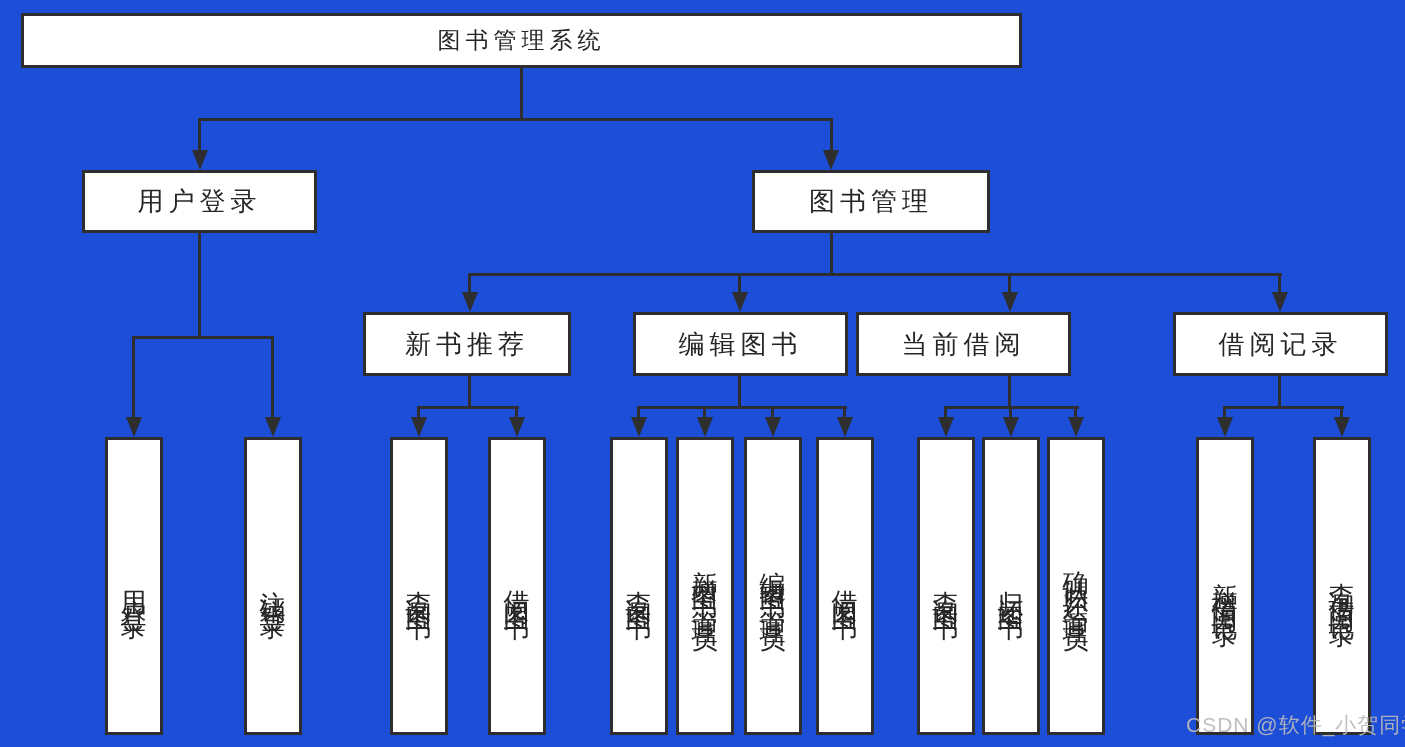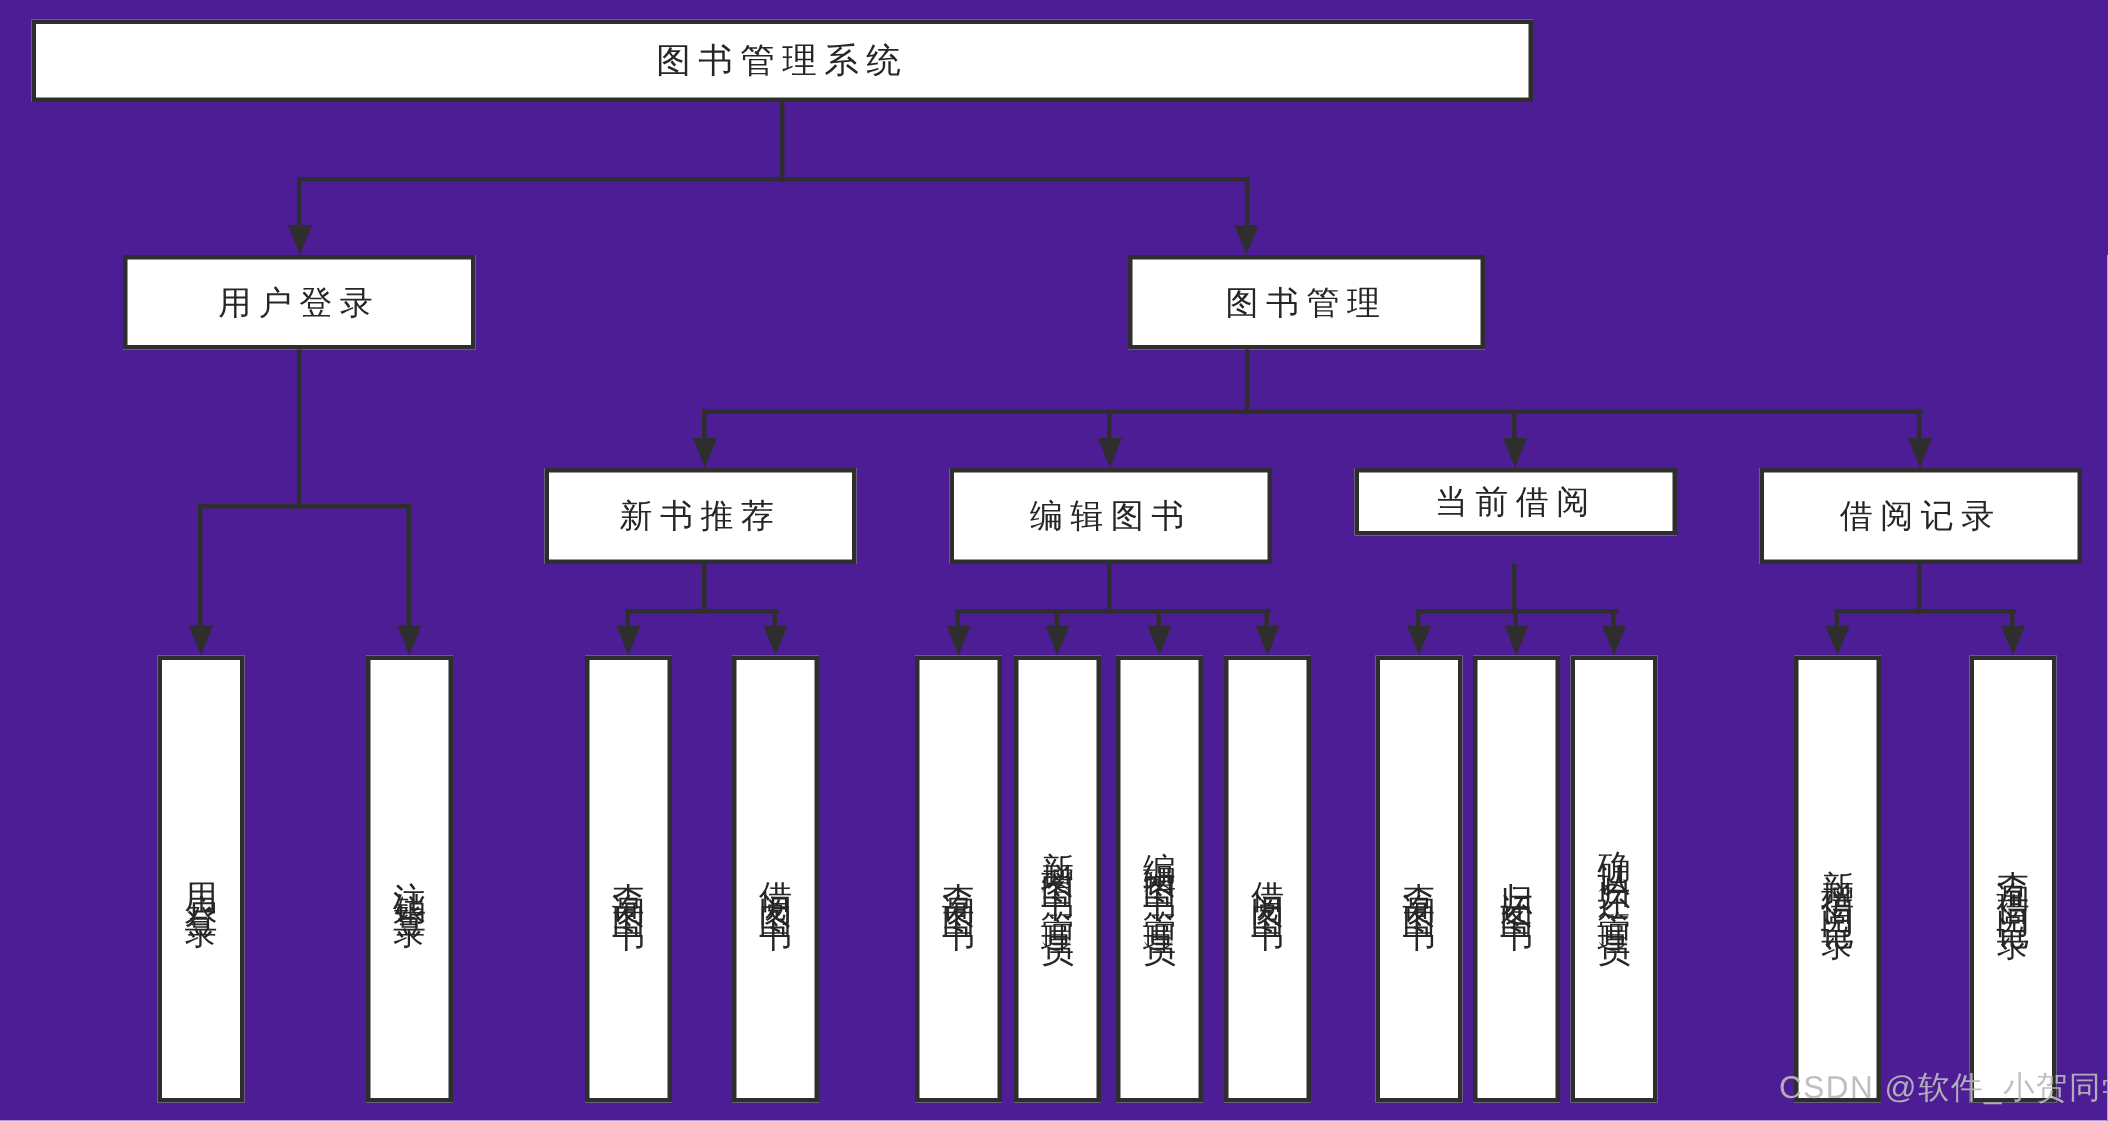--- a/index.html
+++ b/index.html
@@ -1,32 +1,32 @@
 <!DOCTYPE html>
 <html><head>
 <meta charset="utf-8">
 <style>
   html,body{margin:0;padding:0;background:#ffffff;}
   .canvas{
     position:relative;
     width:1405px;height:747px;
-    background:#4c1d95;
+    background:#1d4ed8;
     font-family:"Liberation Sans", sans-serif;
     overflow:hidden;
   }
   .box{
     position:absolute;
     box-sizing:border-box;
     border:3px solid #2e2e2e;
     background:#ffffff;
     display:flex;align-items:center;justify-content:center;
   }
   .box span{
     color:#262626;
-    font-size:22px;
+    font-size:26px;
     letter-spacing:5px;
     white-space:nowrap;
   }
   .root span{font-size:23px;}
   .vbox span{
     writing-mode:vertical-rl;
     letter-spacing:8px;
     line-height:1;
     white-space:normal;
   }
@@ -62,21 +62,21 @@
   <div class="box" style="left:752px;top:170px;width:238px;height:63px">
     <span>图书管理</span>
   </div>
 
   <div class="box" style="left:363px;top:312px;width:208px;height:64px">
     <span>新书推荐</span>
   </div>
   <div class="box" style="left:633px;top:312px;width:215px;height:64px">
     <span>编辑图书</span>
   </div>
-  <div class="box" style="left:903px;top:312px;width:215px;height:45px">
+  <div class="box" style="left:856px;top:312px;width:215px;height:64px">
     <span>当前借阅</span>
   </div>
   <div class="box" style="left:1173px;top:312px;width:215px;height:64px">
     <span>借阅记录</span>
   </div>
 
   <div class="box vbox" style="left:105px;top:437px;width:58px;height:298px">
     <span>用户登录</span>
   </div>
   <div class="box vbox" style="left:244px;top:437px;width:58px;height:298px">

